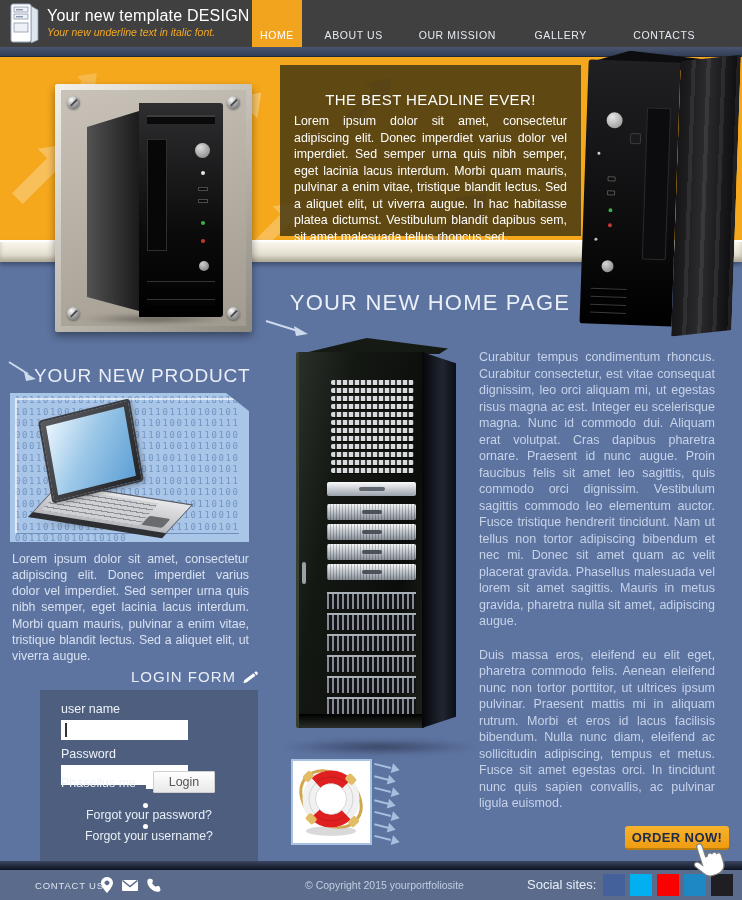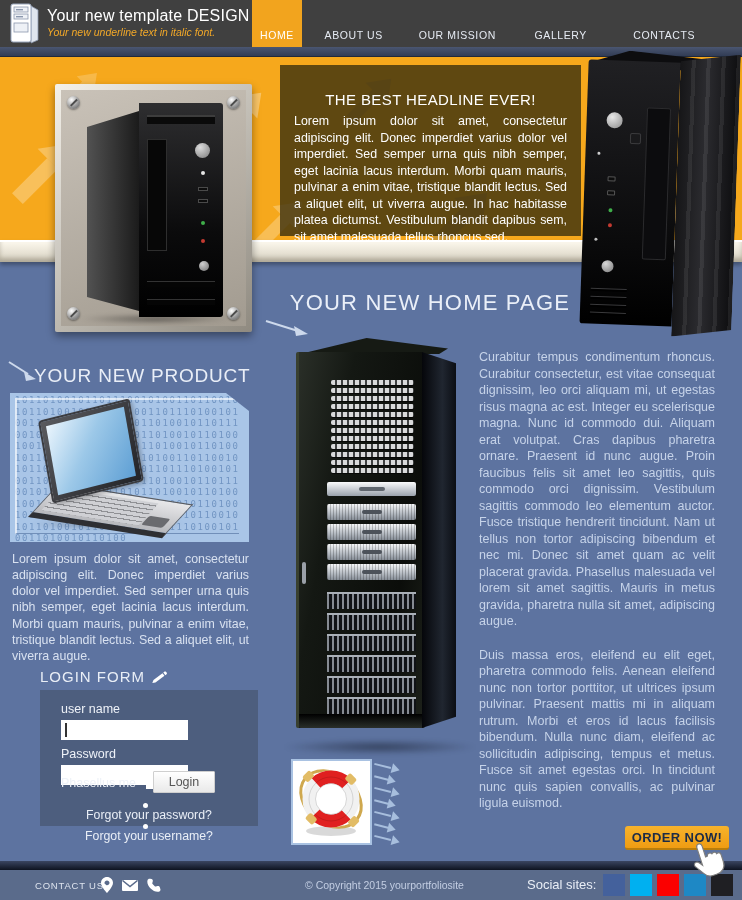--- a/index.html
+++ b/index.html
@@ -110,24 +110,24 @@
     transform:skewX(-38deg) rotate(8deg); transform-origin:left bottom;
     background:linear-gradient(#e8e8ea,#b7b8bc); border:1px solid #5a5b5f; border-bottom:5px solid #2e2f33; }
   .lp-keys { position:absolute; left:6px; top:3px; right:34px; bottom:3px;
     background:repeating-linear-gradient(0deg,#cfd0d4 0 3px,#8f9094 3px 4px); }
   .lp-pad { position:absolute; right:8px; bottom:4px; width:24px; height:9px; background:#6a6b6f; border-radius:2px; }
   .lp-shadow { position:absolute; left:4px; top:112px; width:156px; height:10px;
     background:radial-gradient(ellipse, rgba(0,0,0,.35), transparent 70%); filter:blur(2px); }
   .product-body { position:absolute; left:12px; top:551px; width:237px;
     font-size:12.4px; line-height:1.3; color:#d8e1f0; text-align:justify; }
   
-  .login-title { position:absolute; left:40px; top:668px; width:218px; text-align:left;
+  .login-title { position:absolute; left:40px; top:668px; width:218px; text-align:right;
     font-size:15px; color:#e9eef6; letter-spacing:1px; }
   .login-title svg { vertical-align:-3px; margin-left:7px; transform:rotate(8deg); }
-  .form-panel { position:absolute; left:40px; top:690px; width:218px; height:136px; background:#4d5e7e;padding-left:34px; }
+  .form-panel { position:absolute; left:40px; top:690px; width:218px; height:180px; background:#4d5e7e;padding-left:34px; }
   .f-label { position:absolute; left:21px; font-size:12.5px; color:#eef2f8; }
   .f-input { position:absolute; left:21px; width:127px; height:20px; background:#ffffff; border:none; outline:none;
     font-family:"Liberation Sans",sans-serif; font-size:12px; padding:0 4px; }
   .f-caret { position:absolute; left:25px; top:33px; width:1.5px; height:14px; background:#333; z-index:2; }
   .f-check { position:absolute; left:106px; top:85px; width:14px; height:14px; background:#ffffff; cursor:pointer; }
   .f-login { position:absolute; left:113px; top:81px; width:62px; height:22px;
     background:linear-gradient(#ffffff,#e9e9e9); border:1px solid #cfcfcf; border-radius:1px;
     font-family:"Liberation Sans",sans-serif; font-size:12.5px; color:#555; cursor:pointer; }
   .f-links { position:absolute; left:0; top:112px; width:100%; }
   .f-link { display:flex; justify-content:center; align-items:center; height:21px;

